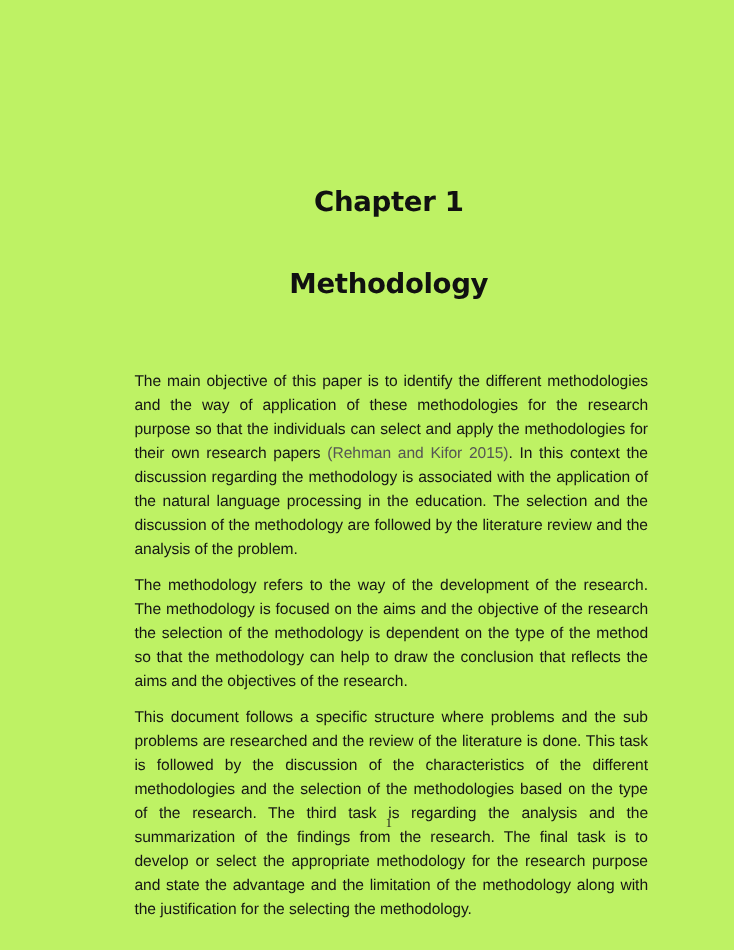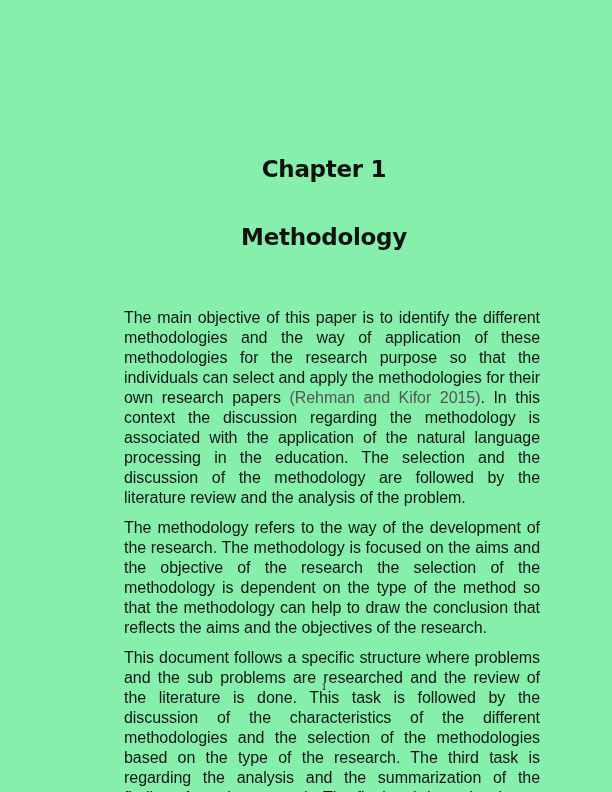--- a/index.html
+++ b/index.html
@@ -13,21 +13,21 @@
       position: relative;
       overflow: hidden;
       font-family: "Liberation Sans", "DejaVu Sans", sans-serif;
       color: #111111;
     }
     .page {
       position: absolute;
       left: 0; top: 0;
       width: 612px;
       height: 792px;
-      background: #86efac;
+      background: #bef264;
     }
     .chapter-label {
       position: absolute;
       left: 0;
       width: 648px;
       top: 154px;
       text-align: center;
       font-family: "DejaVu Sans", "Liberation Sans", sans-serif;
       font-weight: bold;
       font-size: 23px;
@@ -48,23 +48,23 @@
       color: #111111;
       line-height: 30px;
     }
     .body-text {
       position: absolute;
       left: 108px;
       top: 308px;
       width: 432px;
     }
     .para {
-      margin: 0 0 10px 16px;
+      margin: 0 0 10px 4px;
       font-family: "Liberation Sans", "DejaVu Sans", sans-serif;
-      font-size: 16px;
+      font-size: 13px;
       line-height: 20px;
       text-align: justify;
       color: #151515;
       letter-spacing: -0.05px;
     }
     .citation {
       color: #555555;
     }
     .page-number {
       position: absolute;

